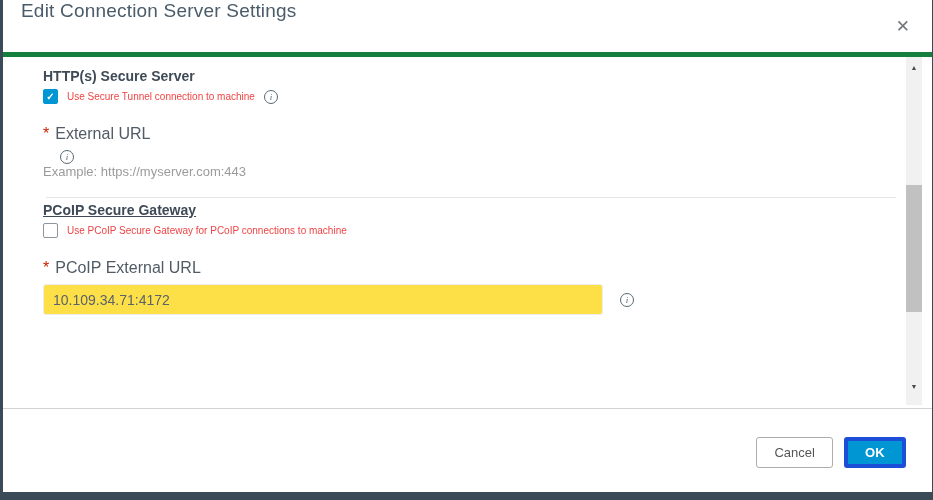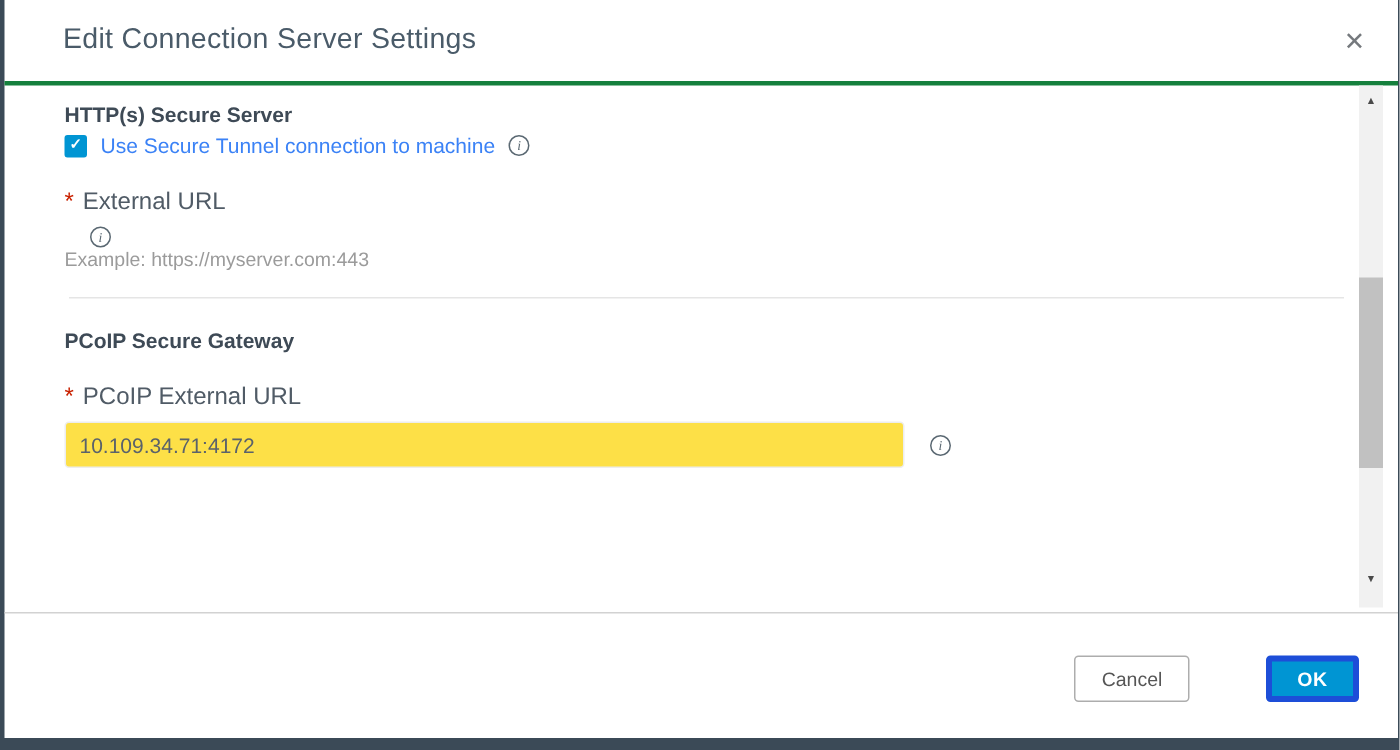--- a/index.html
+++ b/index.html
@@ -1,34 +1,34 @@
 <!DOCTYPE html>
 <html><head>
 <meta charset="utf-8">
 <style>
   * { margin:0; padding:0; box-sizing:border-box; }
   body { width:933px; height:500px; font-family:"Liberation Sans", sans-serif; }
   .frame { position:relative; width:933px; height:500px; background:#3b4a57; overflow:hidden; }
   .dialog { position:absolute; left:3px; top:0; width:929px; height:492px; background:#ffffff; }
 
-  .dialog-header { height:57px; border-bottom:3px solid #15803d; display:flex; align-items:center; padding:0 22px 0 39px; }
+  .dialog-header { height:57px; border-bottom:5px solid #15803d; display:flex; padding:0 22px 0 18px; }
   .dialog-title { font-size:19px; font-weight:400; color:#4a5b69; flex:1; letter-spacing:.2px; }
   .close-btn { background:none; border:none; font-size:17px; color:#75797d; cursor:pointer; line-height:1; }
 
   .dialog-body { position:relative; height:352px; border-bottom:1px solid #d2d2d2; }
   .content { padding:11px 0 0 40px; }
   .section-heading { font-size:14px; font-weight:700; color:#3e4a56; }
-  .section-heading.second { margin-top:20px; }
+  .section-heading.second { margin-top:4px;text-decoration:underline; }
 
   .cb-row { display:flex; align-items:center; margin-top:5px; cursor:pointer; }
   .checkbox { width:15px; height:15px; border-radius:2px; display:inline-flex; align-items:center; justify-content:center; border:1px solid #8e959b; background:#fff; flex:0 0 auto; }
   .checkbox.checked { background:#0095d3; border-color:#0095d3; }
   .checkbox .check { color:#fff; font-size:10px; font-weight:700; line-height:1; display:none; }
   .checkbox.checked .check { display:block; }
-  .cb-label { font-size:14px; color:#3b82f6; margin-left:9px; }
+  .cb-label { font-size:10px; color:#ef4444; margin-left:9px; }
 
   .info-icon { width:14px; height:14px; border:1px solid #5a6872; border-radius:50%; color:#5a6872; font-size:9px; display:inline-flex; align-items:center; justify-content:center; margin-left:9px; flex:0 0 auto; cursor:pointer; font-family:"Liberation Serif", serif; font-style:italic; }
 
   .field-label { margin-top:21px; font-size:16px; color:#505b66; }
   .req { color:#c92100; margin-right:6px; }
 
   .input-row { display:flex; align-items:center; margin-top:7px; }
   .text-input { width:560px; height:31px; font-size:14px; color:#505b66; display:flex; align-items:center; padding:0 9px; white-space:pre; }
   .text-input.focused { border:1px solid #49afd9; border-radius:3px; background:#fff; cursor:text; }
   .text-input.disabled { background:#fde047; border:1px solid #ededed; border-radius:3px; color:#5a626b; }
@@ -38,21 +38,21 @@
   .example { font-size:13px; color:#9b9b9b; }
   .hr { height:1px; background:#e5e5e5; margin-top:18px; margin-left:3px; width:850px; }
 
   .scrollbar { position:absolute; top:0; right:10px; width:16px; height:348px; background:#f1f1f1; }
   .sb-arrow { position:absolute; left:0; width:16px; height:14px; display:flex; align-items:center; justify-content:center; font-size:7px; color:#4a4a4a; cursor:pointer; }
   .sb-arrow.up { top:3px; }
   .sb-arrow.down { bottom:12px; }
   .sb-thumb { position:absolute; top:128px; left:0; width:16px; height:127px; background:#c1c1c1; cursor:grab; }
 
   .dialog-footer { height:83px; display:flex; justify-content:flex-end; align-items:flex-start; padding:28px 26px 0 0; gap:11px; }
-  .btn { height:31px; font-size:13px; border-radius:3px; cursor:pointer; font-family:inherit; padding:0 17px;margin-left:40px; }
+  .btn { height:31px; font-size:13px; border-radius:3px; cursor:pointer; font-family:inherit; padding:0 17px; }
   .btn-outline { background:#fff; border:1px solid #adadad; color:#565656; }
   .btn-primary { background:#0095d3; border:4px solid #1d4ed8; color:#fff; font-weight:700; letter-spacing:.3px; }
 </style>
 </head>
 <body>
 
 <div class="frame">
   <div class="dialog">
 
     <div class="dialog-header">
@@ -80,20 +80,24 @@
         <div class="input-row">
           <span class="info-icon">i</span>
         </div>
 
         <div class="example">Example: https://myserver.com:443</div>
 
         <div class="hr"></div>
 
         <div class="section-heading second">PCoIP Secure Gateway</div>
 
+        <div class="cb-row">
+          <span class="checkbox"></span>
+          <span class="cb-label">Use PCoIP Secure Gateway for PCoIP connections to machine</span>
+        </div>
 
         <div class="field-label">
           <span class="req">*</span><span>PCoIP External URL</span>
         </div>
 
         <div class="input-row">
           <div class="text-input disabled" role="textbox">10.109.34.71:4172</div>
           <span class="info-icon">i</span>
         </div>
 

